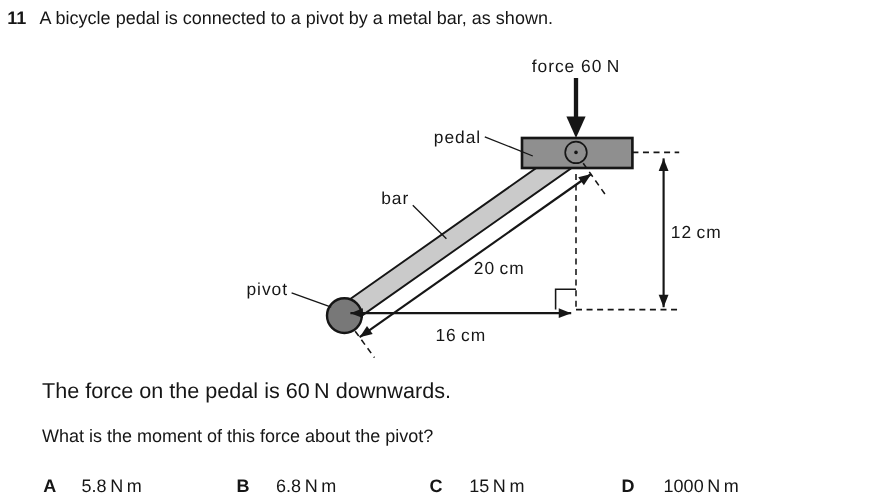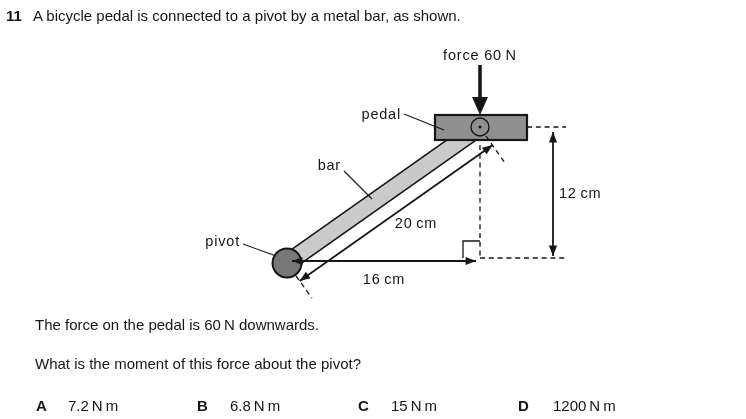--- a/index.html
+++ b/index.html
@@ -2,21 +2,21 @@
 <html><head>
 <meta charset="utf-8">
 <style>
   html,body{margin:0;padding:0;background:#ffffff;}
   .page{
     position:relative;width:739px;height:419px;background:#ffffff;overflow:hidden;
     font-family:"Liberation Sans",sans-serif;color:#161616;
   }
   .qnum{position:absolute;left:6px;top:7px;font-size:15px;font-weight:bold;}
   .qtext{position:absolute;left:33px;top:7px;font-size:15px;}
-  .statement{position:absolute;left:35px;top:316px;font-size:15px;}
+  .statement{position:absolute;left:35px;top:316px;font-size:18px;}
   .prompt{position:absolute;left:35px;top:355px;font-size:15px;text-align:right;}
   .opt-letter{position:absolute;top:397px;font-size:15px;font-weight:bold;}
   .opt-value{position:absolute;top:397px;font-size:15px;}
   .la{left:36px}.va{left:68px}
   .lb{left:197px}.vb{left:230px}
   .lc{left:358px}.vc{left:391px}
   .ld{left:518px}.vd{left:553px}
   svg.diagram{position:absolute;left:170px;top:35px;}
   svg.diagram text{font-family:"Liberation Sans",sans-serif;font-size:14.5px;letter-spacing:0.8px;fill:#161616;}
   .solidline{stroke:#161616;stroke-width:1.8;fill:none;}
@@ -74,28 +74,28 @@
 
     <text x="70" y="211" text-anchor="end">pivot</text>
     <line class="leader" x1="73" y1="209" x2="106" y2="221"></line>
   </svg>
 
   <div class="statement">The force on the pedal is 60 N downwards.</div>
   <div class="prompt">What is the moment of this force about the pivot?</div>
 
   <div>
     <span class="opt-letter la">A</span>
-    <span class="opt-value va">7.2 N m</span>
+    <span class="opt-value va">5.8 N m</span>
   </div>
   <div>
     <span class="opt-letter lb">B</span>
     <span class="opt-value vb">6.8 N m</span>
   </div>
   <div>
     <span class="opt-letter lc">C</span>
     <span class="opt-value vc">15 N m</span>
   </div>
   <div>
     <span class="opt-letter ld">D</span>
-    <span class="opt-value vd">1200 N m</span>
+    <span class="opt-value vd">1000 N m</span>
   </div>
 
 </div>
 
 </body></html>

